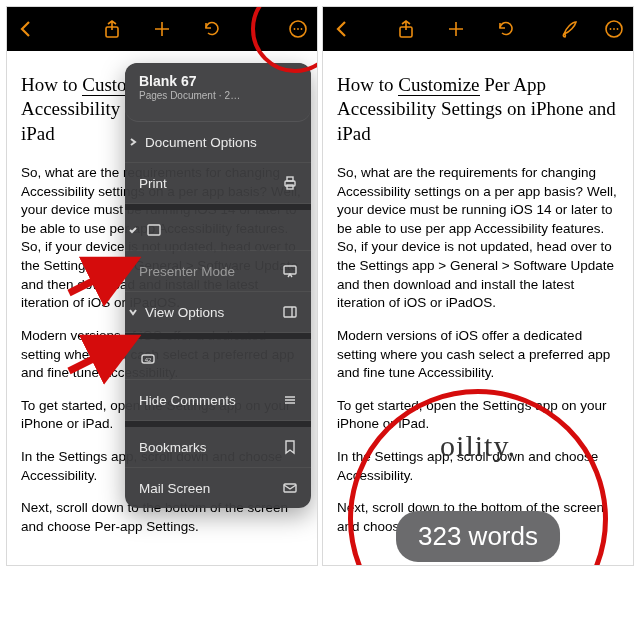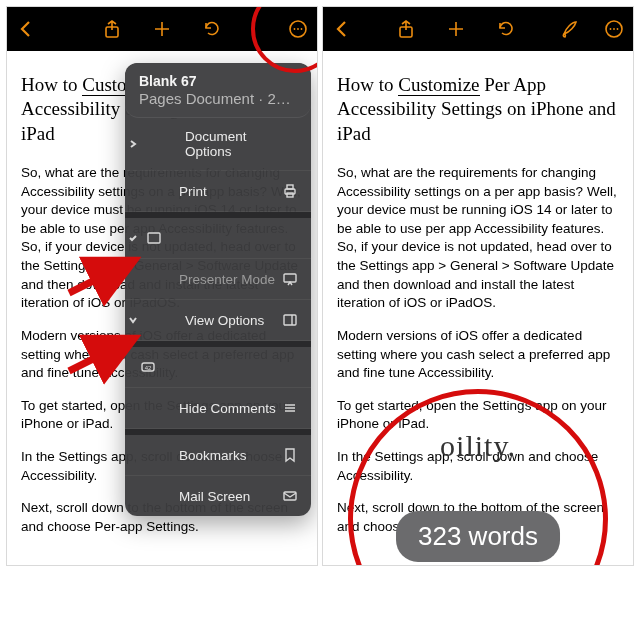--- a/index.html
+++ b/index.html
@@ -73,36 +73,36 @@
     width: 186px;
     border-radius: 12px;
     background: rgba(60,60,62,0.96);
     box-shadow: 0 8px 24px rgba(0,0,0,0.35);
     overflow: hidden;
     z-index: 15;
     color: #fff;
     font-size: 13.5px;
   }
   .popover-header {
-    padding: 10px 12px 10px 14px;
+    padding: 10px 12px 20px 14px;
     border-bottom: 1px solid rgba(255,255,255,0.08);
     background: rgba(70,70,72,0.98);
     border-radius: 14px;
   }
   .popover-header .hname { font-weight: 600; font-size: 14px; color:#f4f4f4; }
-  .popover-header .hsub { font-size: 15px; color: #b8b8b8; margin-top: 1px; }
+  .popover-header .hsub { font-size: 10px; color: #b8b8b8; margin-top: 1px; }
   .menu { list-style:none; }
   .menu li {
     display:flex; align-items:center; justify-content:space-between;
     padding: 11px 12px 11px 14px;
     border-bottom: 1px solid rgba(255,255,255,0.06);
     position: relative;
   }
   .menu li:last-child { border-bottom:none; }
-  .menu li .mlabel { flex:1; color:#eaeaea;margin-left:40px; }
+  .menu li .mlabel { flex:1; color:#eaeaea; }
   .menu li.disabled .mlabel { color:#9a9a9a; }
   .menu li .micon { width:18px; height:18px; display:flex; align-items:center; justify-content:center; }
   .menu li .micon svg { width:16px; height:16px; stroke:#d8d8d8; fill:none; stroke-width:1.4; }
   .menu li .pre { position:absolute; left:2px; width:12px; display:flex; justify-content:center;}
   .menu li.haspre { padding-left: 20px; }
   .menu li .pre svg { width:10px; height:10px; stroke:#d8d8d8; fill:none; stroke-width:2; }
   .menu-divider { height: 6px; background: rgba(40,40,42,0.95); }
 
   
   .arrow {

